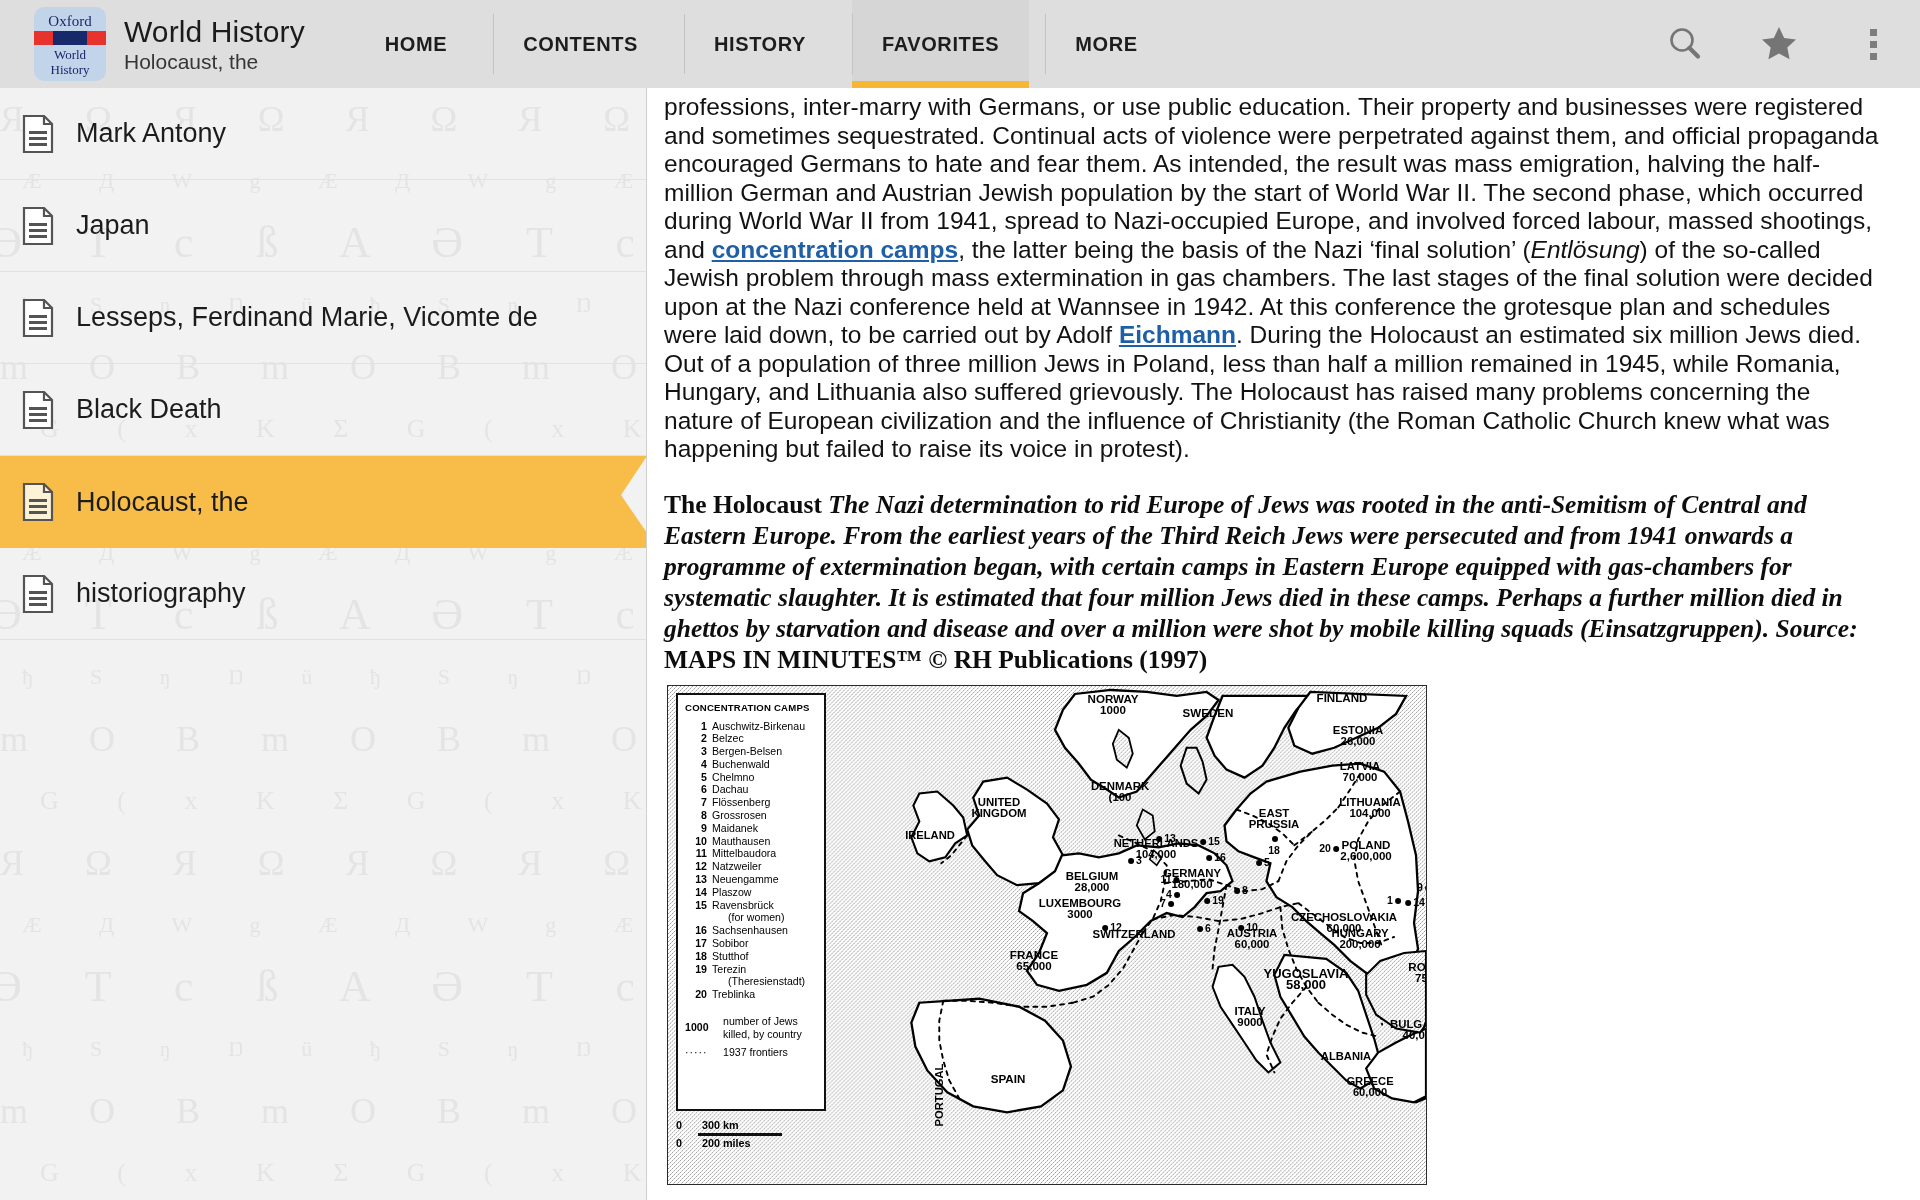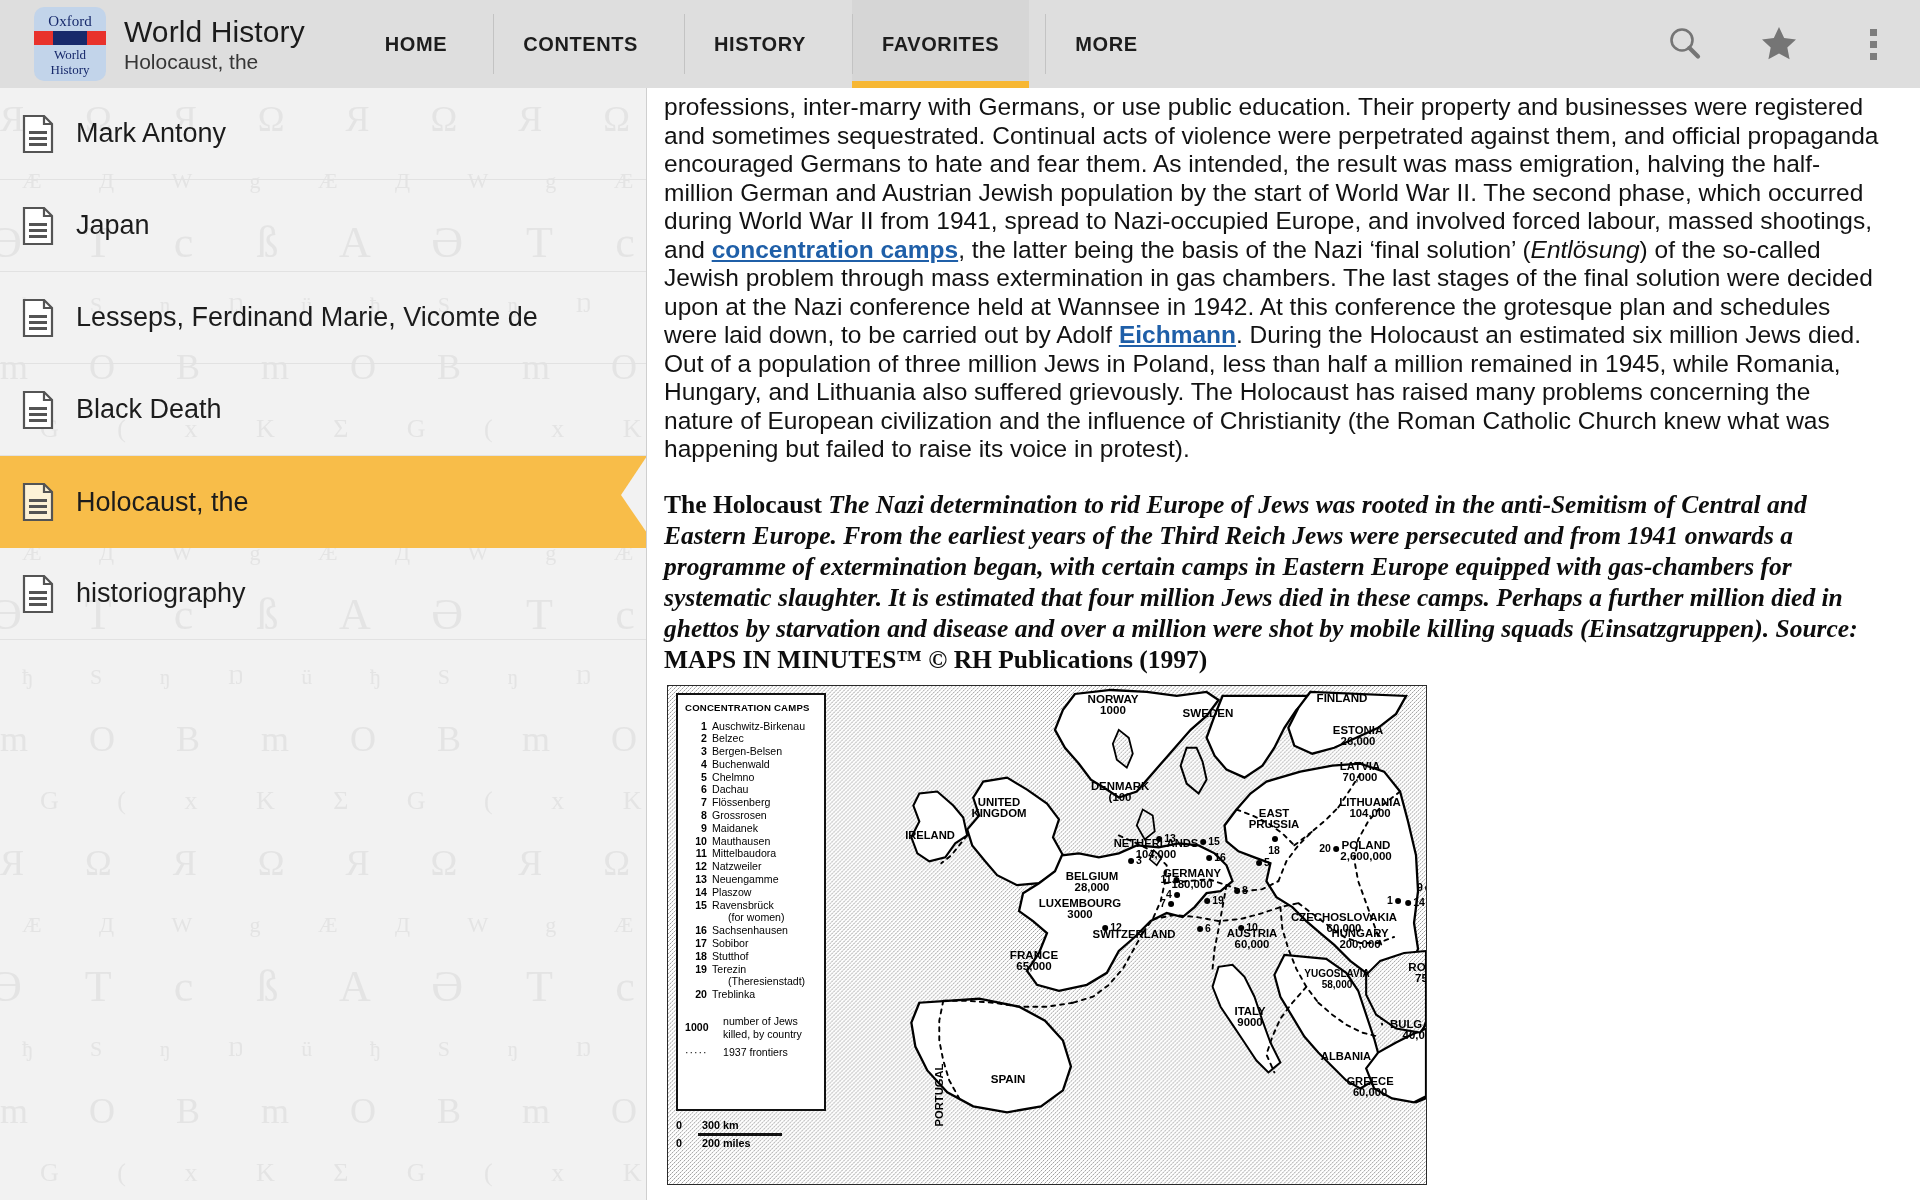--- a/index.html
+++ b/index.html
@@ -483,21 +483,21 @@
       <div class="mlabel" style="left:262px; top:150px; font-size:11.2px;">IRELAND</div>
       <div class="mlabel" style="left:456px; top:163px; font-size:11.2px;margin-left:32px;">NETHERLANDS<br>104,000</div>
       <div class="mlabel" style="left:524px; top:193px; font-size:11.4px;">GERMANY<br>180,000</div>
       <div class="mlabel" style="left:424px; top:196px; font-size:11.4px;">BELGIUM<br>28,000</div>
       <div class="mlabel" style="left:412px; top:223px; font-size:11.4px;">LUXEMBOURG<br>3000</div>
       <div class="mlabel" style="left:676px; top:237px; font-size:11.4px;">CZECHOSLOVAKIA<br>60,000</div>
       <div class="mlabel" style="left:584px; top:253px; font-size:11.4px;">AUSTRIA<br>60,000</div>
       <div class="mlabel" style="left:692px; top:253px; font-size:11.4px;">HUNGARY<br>200,000</div>
       <div class="mlabel" style="left:466px; top:249px; font-size:11.4px;text-align:center;">SWITZERLAND</div>
       <div class="mlabel" style="left:366px; top:274px; font-size:11.6px;">FRANCE<br>65,000</div>
-      <div class="mlabel" style="left:638px; top:293px; font-size:10px;margin-left:31px;">YUGOSLAVIA<br>58,000</div>
+      <div class="mlabel" style="left:638px; top:293px; font-size:13px;">YUGOSLAVIA<br>58,000</div>
       <div class="mlabel" style="left:768px; top:286px; font-size:11.6px;">ROMANIA<br>750,000</div>
       <div class="mlabel" style="left:582px; top:331px; font-size:11.4px;">ITALY<br>9000</div>
       <div class="mlabel" style="left:752px; top:344px; font-size:11.4px;">BULGARIA<br>40,000</div>
       <div class="mlabel" style="left:678px; top:371px; font-size:11.2px;">ALBANIA</div>
       <div class="mlabel" style="left:702px; top:401px; font-size:11.2px;">GREECE<br>60,000</div>
 
       <div class="mlabel" style="left:340px; top:393px; font-size:11.6px;">SPAIN</div>
       <div class="mlabel vertlabel" style="left:272px; top:409px; font-size:11.2px;">PORTUGAL</div>
 
       <div class="mdot" style="left:497px; top:152px;"><span class="pt"></span>13</div>

